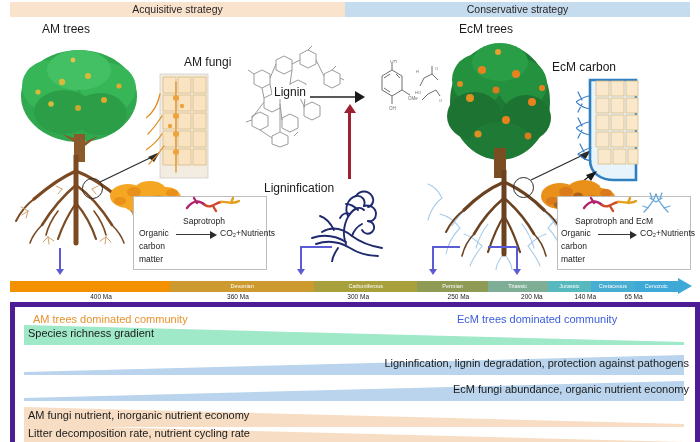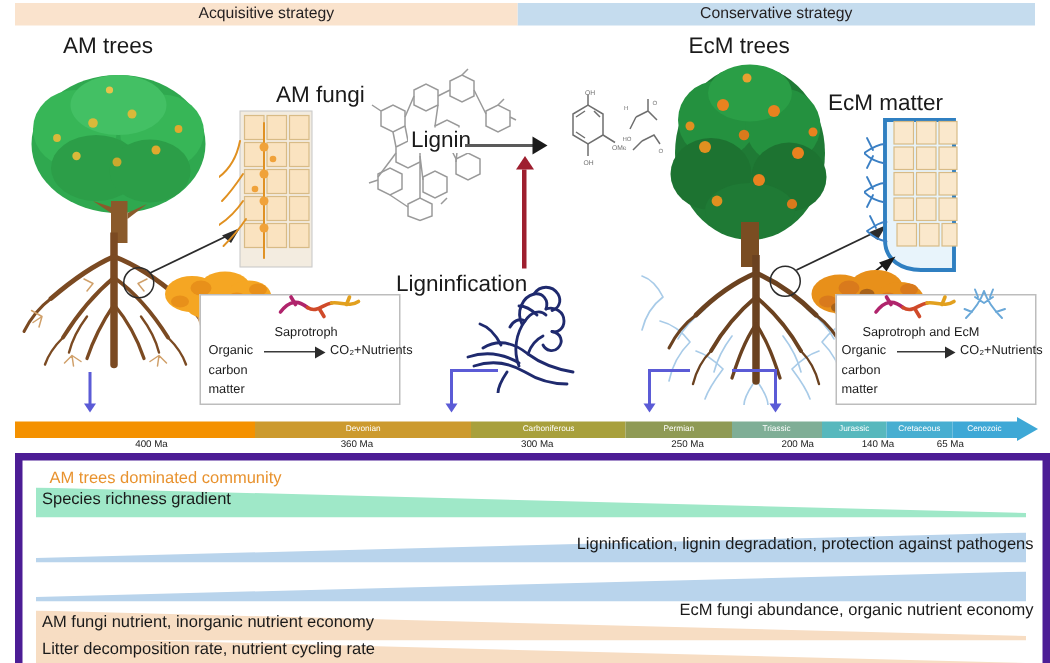--- a/index.html
+++ b/index.html
@@ -5,21 +5,21 @@
   html,body{margin:0;padding:0;background:#fff;}
   body{font-family:"Liberation Sans", sans-serif;}
   #fig{position:relative;width:700px;height:442px;background:#ffffff;overflow:hidden;}
 
   
   .strat{position:absolute;top:2px;height:15px;font-size:10.5px;line-height:15px;text-align:center;color:#231f20;}
   #strat-acq{left:10px;width:335px;background:#fae3cd;}
   #strat-con{left:345px;width:345px;background:#c5dcee;}
 
   
-  .lbl{position:absolute;font-size:15px;color:#1a1a1a;white-space:nowrap;}
+  .lbl{position:absolute;font-size:12px;color:#1a1a1a;white-space:nowrap;}
   .lbl-sm{position:absolute;font-size:8.5px;color:#1a1a1a;white-space:nowrap;}
 
   
   .rbox{position:absolute;border:1px solid #bdbdbd;background:#ffffff;}
   .arrow-line{position:absolute;height:1px;background:#3a3a3a;}
   .arrow-head{position:absolute;width:0;height:0;border-top:4px solid transparent;border-bottom:4px solid transparent;border-left:7px solid #2b2b2b;}
 
   
   #timeline{position:absolute;left:10px;top:281px;width:668px;height:11px;}
   .tseg{position:absolute;top:0;height:11px;font-size:5.5px;line-height:11px;color:#ffffff;text-align:center;white-space:nowrap;overflow:hidden;}
@@ -295,21 +295,21 @@
       <path d="M110 64 C116 70 120 78 122 86" stroke-width="1.6"></path>
     </g>
   </svg>
 
   <div class="magnifier" style="left:513px;top:177px;width:19px;height:19px;"></div>
   <svg style="position:absolute;left:529px;top:148px;" width="66" height="34">
     <line x1="2" y1="32" x2="56" y2="6" stroke="#2b2b2b" stroke-width="1.2"></line>
     <path d="M62 2 L50 7 L56 12 Z" fill="#2b2b2b"></path>
   </svg>
 
-  <div class="lbl" style="left:552px;top:60px;">EcM matter</div>
+  <div class="lbl" style="left:552px;top:60px;">EcM carbon</div>
   <svg style="position:absolute;left:576px;top:76px;" width="74" height="108">
     <path d="M14 4 L14 84 C14 98 26 104 38 104 L60 104 L60 4 Z" fill="#e8f4fb" stroke="#2f7fc1" stroke-width="2.6"></path>
     <g fill="#fae8cc" stroke="#d8bb86" stroke-width="0.8">
       <rect x="20" y="5" width="13" height="15"></rect>
         <rect x="35" y="5" width="13" height="15"></rect>
         <rect x="50" y="5" width="12" height="15"></rect>
       <rect x="20" y="22" width="13" height="15"></rect>
         <rect x="35" y="22" width="13" height="15"></rect>
         <rect x="50" y="22" width="12" height="15"></rect>
       <rect x="20" y="39" width="13" height="15"></rect>
@@ -404,33 +404,34 @@
       <div class="tick" style="position: absolute; left: 227.1px; top: 293px;">360 Ma</div>
       <div class="tick" style="position: absolute; left: 347.34px; top: 293px;">300 Ma</div>
       <div class="tick" style="position: absolute; left: 447.54px; top: 293px;">250 Ma</div>
       <div class="tick" style="position: absolute; left: 521.02px; top: 293px;">200 Ma</div>
       <div class="tick" style="position: absolute; left: 574.46px; top: 293px;">140 Ma</div>
       <div class="tick" style="position: absolute; left: 624.56px; top: 293px;">65 Ma</div>
     </div>
 
   <div id="bottom">
     <div class="comm" id="comm-am" style="color: rgb(232, 146, 46);">AM trees dominated community</div>
+    <div class="comm" id="comm-ecm" style="color: rgb(59, 91, 219);">EcM trees dominated community</div>
     <div id="wedges">
         <svg width="660" height="20" style="position: absolute; left: 9px; top: 18px;">
           <path d="M0 0 L660 17 L660 20 L0 20 Z" fill="#9fe8c8"></path>
         </svg>
         <div class="wtext" style="top: 20px; left: 13px;">Species richness gradient</div>
         <svg width="660" height="20" style="position: absolute; left: 9px; top: 48px;">
           <path d="M660 0 L0 17 L0 20 L660 20 Z" fill="#b9d4ec"></path>
         </svg>
         <div class="wtext" style="top: 50px; right: 6px;">Ligninfication, lignin degradation,  protection against pathogens</div>
         <svg width="660" height="20" style="position: absolute; left: 9px; top: 74px;">
           <path d="M660 0 L0 17 L0 20 L660 20 Z" fill="#b9d4ec"></path>
         </svg>
-        <div class="wtext" style="top: 76px; right: 6px; margin-top: 18px;">EcM fungi abundance, organic nutrient economy</div>
+        <div class="wtext" style="top: 76px; right: 6px;">EcM fungi abundance, organic nutrient economy</div>
         <svg width="660" height="20" style="position: absolute; left: 9px; top: 100px;">
           <path d="M0 0 L660 17 L660 20 L0 20 Z" fill="#f7ddc3"></path>
         </svg>
         <div class="wtext" style="top: 102px; left: 13px;">AM fungi nutrient, inorganic nutrient economy</div>
         <svg width="660" height="20" style="position: absolute; left: 9px; top: 118px;">
           <path d="M0 0 L660 17 L660 20 L0 20 Z" fill="#f7ddc3"></path>
         </svg>
         <div class="wtext" style="top: 120px; left: 13px; text-align: right;">Litter decomposition rate, nutrient cycling rate</div>
       </div>
   </div>

